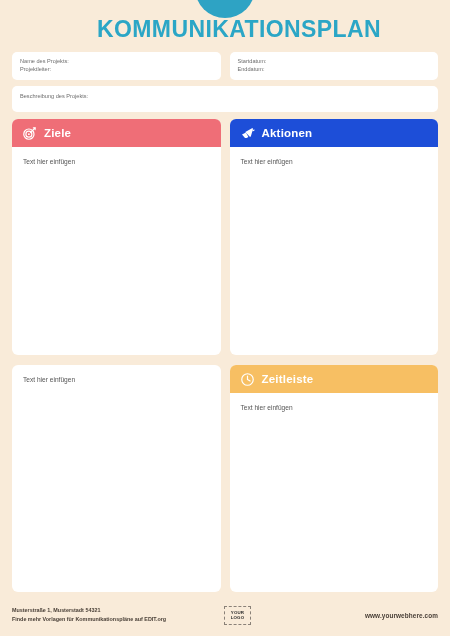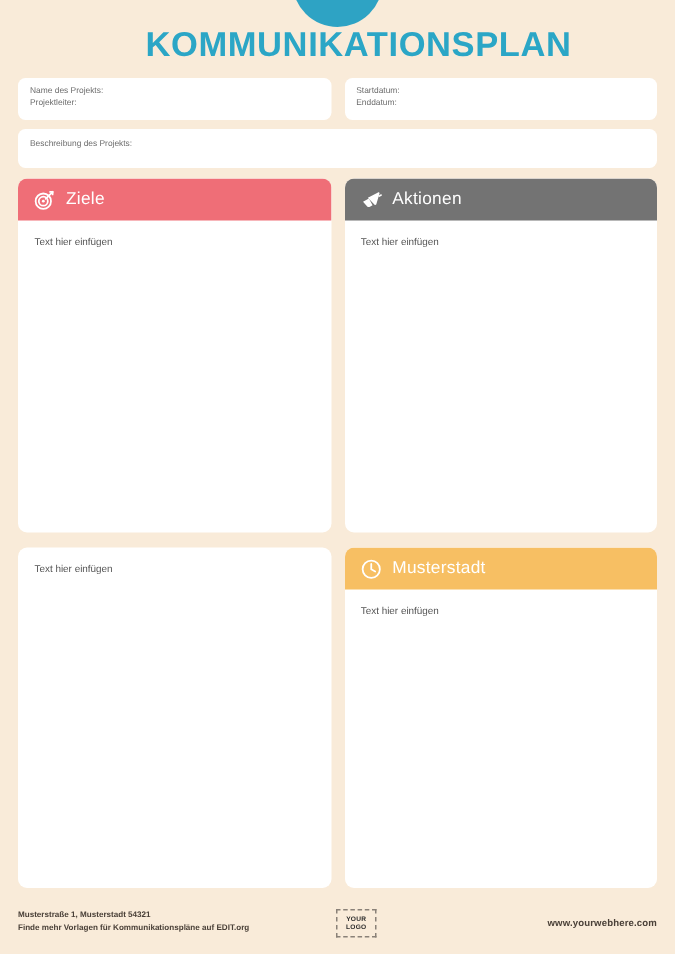--- a/index.html
+++ b/index.html
@@ -93,34 +93,34 @@
     display:flex;
     align-items:center;
     gap:7px;
     padding:0 10px;
     flex:0 0 auto;
   }
   .card-head .icon { width:15px; height:15px; display:block; flex:0 0 auto; }
   .card-title {
     color:#ffffff;
     font-size:11.5px;
-    font-weight:normal;
+    font-weight:bold;
     letter-spacing:0.2px;
   }
   .card-body {
     flex:1;
     padding:11px 11px 0 11px;
   }
   .card-placeholder {
     font-size:6.6px;
     color:#555555;
   }
 
   .c-ziele       { background:#ef6e77; }
-  .c-aktionen    { background:#737373; }
+  .c-aktionen    { background:#1d4ed8; }
   .c-zielpub     { background:#5e6fd1; }
   .c-zeitleiste  { background:#f7bf63; }
 
   
   .footer {
     position:absolute;
     left:12px;
     top:600px;
     width:426px;
     height:30px;
@@ -219,21 +219,21 @@
       <div class="card-placeholder">Text hier einfügen</div>
     </div>
   </div>
 
   <div class="card">
     <div class="card-head c-zeitleiste">
       <svg class="icon" viewBox="0 0 24 24" fill="none" stroke="#ffffff" stroke-width="1.9">
         <circle cx="12" cy="12" r="9.2"></circle>
         <path d="M12 6.4 L12 12 L16.2 14.4" stroke-linecap="round" stroke-linejoin="round"></path>
       </svg>
-      <span class="card-title">Musterstadt</span>
+      <span class="card-title">Zeitleiste</span>
     </div>
     <div class="card-body">
       <div class="card-placeholder">Text hier einfügen</div>
     </div>
   </div>
 
 </div>
 
 <div class="footer">
   <div class="footer-left">

